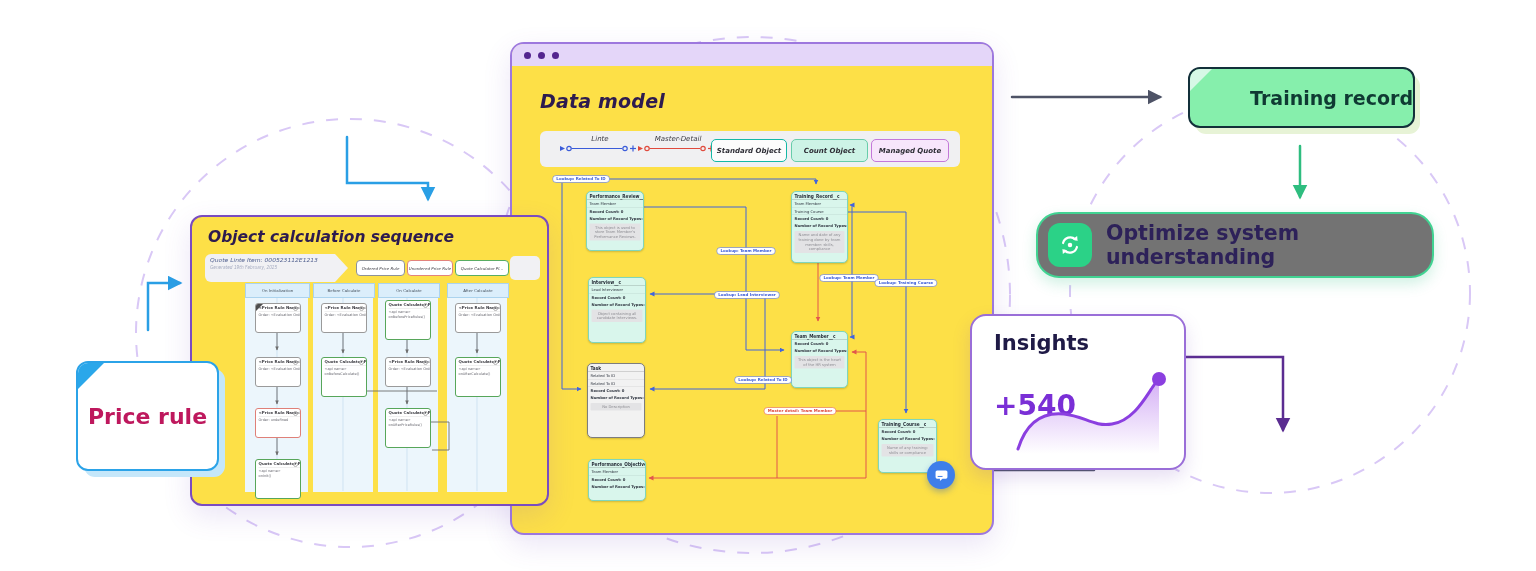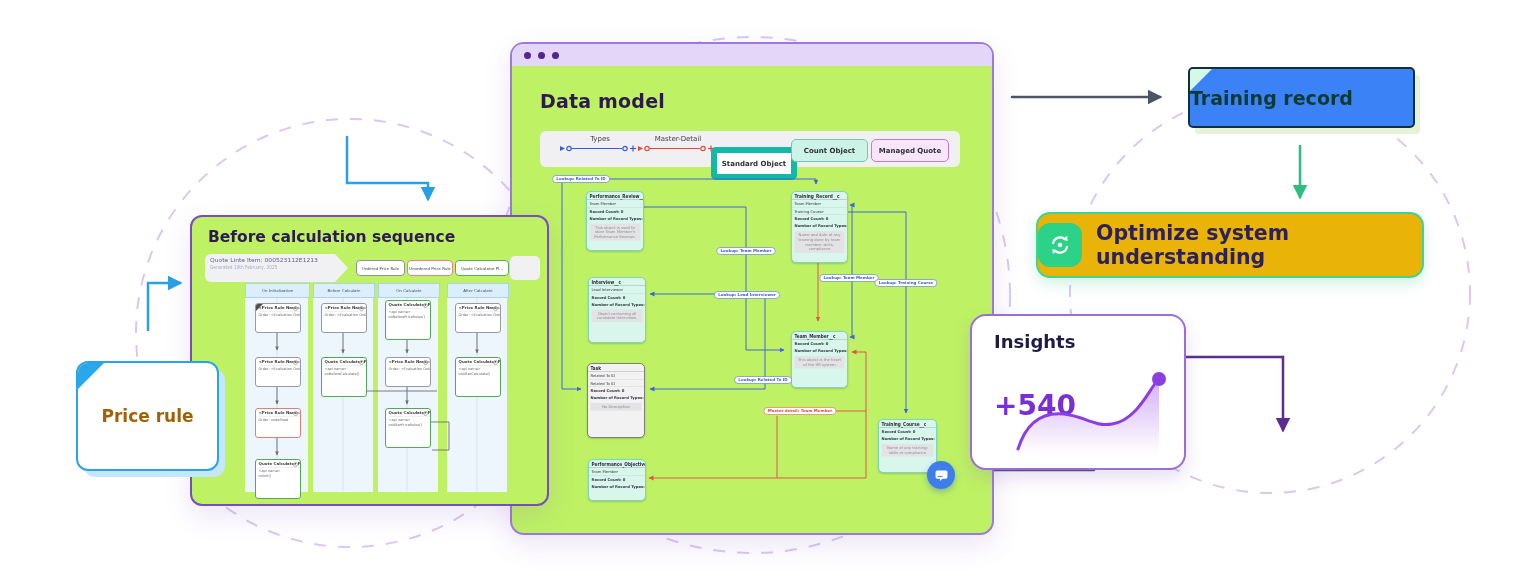--- a/index.html
+++ b/index.html
@@ -1,33 +1,33 @@
 <!DOCTYPE html>
 <html><head>
 <meta charset="utf-8">
 <style>
   html,body { margin:0; padding:0; background:#fff; }
   .canvas { position:relative; width:1536px; height:571px; background:#ffffff; overflow:hidden;
             font-family:"DejaVu Sans","Liberation Sans",sans-serif; }
   svg.bg { position:absolute; left:0; top:0; z-index:0; }
 
   
-  .window { position:absolute; background:#bef264; border:2px solid #9d78de; border-radius:14px;
-            box-shadow:0 10px 28px rgba(110,70,190,.14); }
+  .window { position:absolute; background:#fde047; border:2px solid #9d78de; border-radius:14px;
+            box-shadow:0 10px 28px rgba(110,70,190,.14);font-style:italic; }
   .dm-window { left:510px; top:42px; width:480px; height:489px; z-index:10; }
   .titlebar { height:22px; background:#e4d6f9; border-radius:11px 11px 0 0; display:flex; align-items:center; padding-left:12px; gap:7px; }
   .dot { width:7px; height:7px; border-radius:50%; background:#53258f; }
   .dm-title { position:absolute; left:28px; top:46px; font-size:19px; font-weight:bold; color:#2d1b4f; letter-spacing:.2px; }
 
   .legendbar { position:absolute; left:28px; top:87px; width:420px; height:36px; background:#f0f0f2; border-radius:6px; }
   .lg-group { position:absolute; top:4px; display:flex; flex-direction:column; align-items:center; }
   .lg-label { font-size:7px; color:#3d3d46; }
   .obj-btn { position:absolute; top:8px; height:21px; border-radius:5px; display:flex; align-items:center; justify-content:center;
              font-size:7px; color:#2e2e36; font-weight:bold; cursor:pointer; }
-  .obj-standard { left:171px; width:74px; background:#fcfcfc; border:6px solid #14b8a6;margin-top:8px; }
+  .obj-standard { left:171px; width:74px; background:#fcfcfc; border:1px solid #14b8a6; }
   .obj-custom   { left:251px; width:75px; background:#cdf3e6; border:1px solid #67cdaa; }
   .obj-managed  { left:331px; width:76px; background:#f7e6fb; border:1px solid #c478da; }
 
   
   .entity { position:absolute; z-index:16; background:#d9f6ec; border:1px solid #7fd6bc; border-radius:5px;
             overflow:hidden; box-shadow:0 1px 2px rgba(0,0,0,.18); }
   .entity.standard { background:#f2f2f2; border-color:#7d7d7d; }
   .ein { width:200%; transform:scale(.5); transform-origin:0 0; }
   .ehead { font-size:8.5px; font-weight:bold; color:#1f2430; padding:3px 5px 2px; border-bottom:1px solid rgba(0,0,0,.28); white-space:nowrap; }
   .ef { font-size:7.5px; color:#2f3540; padding:2.5px 5px; border-bottom:1px solid rgba(0,0,0,.10); white-space:nowrap; }
@@ -77,37 +77,37 @@
   .card-label { font-weight:bold; color:#2d2159; }
   .icon-tile { border-radius:12px; display:flex; align-items:center; justify-content:center; flex:none; }
 
   .instant-card { left:126px; top:76px; width:348px; height:57px; background:#d9ecfa; border:2.5px solid #2ba3e8;
                   border-radius:15px; z-index:20; gap:14px; padding-left:9px; box-shadow:0 6px 14px rgba(43,130,200,.28); }
   .instant-card .icon-tile { width:42px; height:42px; background:#189bdf; }
   .instant-card .card-label { font-size:20.5px; }
 
   .pricerule-card { left:76px; top:361px; width:139px; height:106px; background:#fff; border:2.5px solid #2ba3e8; border-radius:12px;
                     z-index:35; justify-content:center; box-shadow:7px 7px 0 -1px #c5e7fa; }
-  .pricerule-card .card-label { font-size:17px; color:#a16207; }
+  .pricerule-card .card-label { font-size:22px; color:#be185d; }
   .foldTL { position:absolute; top:0; left:0; width:26px; height:26px; clip-path:polygon(0 0,100% 0,0 100%); }
   .pricerule-card .foldTL { background:#2aa7ea; }
 
-  .training-card { left:1188px; top:67px; width:223px; height:57px; background:#3b82f6; border:2.5px solid #13303a; border-radius:5px;
-                   z-index:20; justify-content:flex-start; box-shadow:6px 7px 0 -1px #e7f3d6; }
+  .training-card { left:1188px; top:67px; width:223px; height:57px; background:#86efac; border:2.5px solid #13303a; border-radius:12px;
+                   z-index:20; justify-content:flex-end; box-shadow:6px 7px 0 -1px #e7f3d6; }
   .training-card .card-label { font-size:19px; color:#0f3a33; }
   .training-card .foldTL { background:#d6f8e6; width:22px; height:22px; }
 
-  .optimize-card { left:1036px; top:212px; width:384px; height:62px; background:#eab308; border:2px solid #41d392; border-radius:14px;
-                   z-index:20; gap:14px; box-shadow:0 6px 14px rgba(46,190,130,.22); }
+  .optimize-card { left:1036px; top:212px; width:384px; height:62px; background:#737373; border:2px solid #41d392; border-radius:23px;
+                   z-index:20; gap:14px; padding-left:10px; box-shadow:0 6px 14px rgba(46,190,130,.22); }
   .optimize-card .icon-tile { width:44px; height:44px; background:#2bd287; }
   .optimize-card .card-label { font-size:20.5px; }
 
   .insights-card { left:970px; top:314px; width:212px; height:152px; background:#fff; border:2px solid #9a6ed8; border-radius:16px;
                    z-index:40; box-shadow:0 8px 18px rgba(120,80,190,.18); }
-  .insights-title { position:absolute; left:22px; top:15px; font-size:18px; font-weight:bold; color:#1f1a46; }
+  .insights-title { position:absolute; left:22px; top:15px; font-size:21px; font-weight:bold; color:#1f1a46; }
   .insights-delta { position:absolute; left:22px; top:73px; font-size:28px; font-weight:bold; color:#7a2fd6; }
 
   .eliminate-card { left:1096px; top:448px; width:364px; height:64px; background:#f7f0fd; border:2px solid #7d3fc1; border-radius:15px;
                     z-index:50; gap:14px; padding-left:10px; box-shadow:5px 6px 0 -1px #2c2344; }
   .eliminate-card .icon-tile { width:44px; height:44px; background:#7d3fc1; }
   .eliminate-card .card-label { font-size:20.5px; }
 </style>
 </head>
 <body>
 
@@ -146,21 +146,21 @@
   <div class="window dm-window">
     <div class="titlebar">
       <span class="dot"></span>
       <span class="dot"></span>
       <span class="dot"></span>
     </div>
     <div class="dm-title">Data model</div>
 
     <div class="legendbar">
       <div class="lg-group" style="left:18px;width:84px;">
-        <span class="lg-label">Types</span>
+        <span class="lg-label">Linte</span>
         <svg width="84" height="11">
           <g stroke="#3a5bd9" fill="none" stroke-width="1.2">
             <path d="M2 3 L7 5.5 L2 8 Z" fill="#3a5bd9" stroke="none"></path>
             <circle cx="11" cy="5.5" r="2.2"></circle>
               <line x1="13.5" y1="5.5" x2="64" y2="5.5"></line>
               <circle cx="67" cy="5.5" r="2.2"></circle>
             <line x1="72" y1="5.5" x2="78" y2="5.5"></line>
               <line x1="75" y1="2.5" x2="75" y2="8.5"></line>
           </g>
         </svg>
@@ -281,21 +281,21 @@
   <div class="pill red" style="left:800px;top:411px">Master detail: Team Member</div>
 
   <div class="chat">
     <svg width="15" height="15" viewBox="0 0 24 24">
       <path fill="#fff" d="M5 4h14a2.5 2.5 0 0 1 2.5 2.5v8A2.5 2.5 0 0 1 19 17h-5.5L9.5 20.6V17H5a2.5 2.5 0 0 1-2.5-2.5v-8A2.5 2.5 0 0 1 5 4z"></path>
       <line x1="6.5" y1="13.5" x2="13" y2="13.5" stroke="#3e7eea" stroke-width="1.6" stroke-linecap="round"></line>
     </svg>
   </div>
 
   <div class="window pc-window">
-    <div class="pc-title">Before calculation sequence</div>
+    <div class="pc-title">Object calculation sequence</div>
     <div class="pc-band">
       <div class="pc-band-in">
         <div class="pc-quote">Quote Linte Item: 000523112E1213</div>
         <div class="pc-gen">Generated 19th February, 2025</div>
       </div>
     </div>
     <div class="pc-stub"></div>
     <div class="pc-btn b-gray">
         <div class="pc-btn-in">Ordered Price Rule</div>
       </div>

